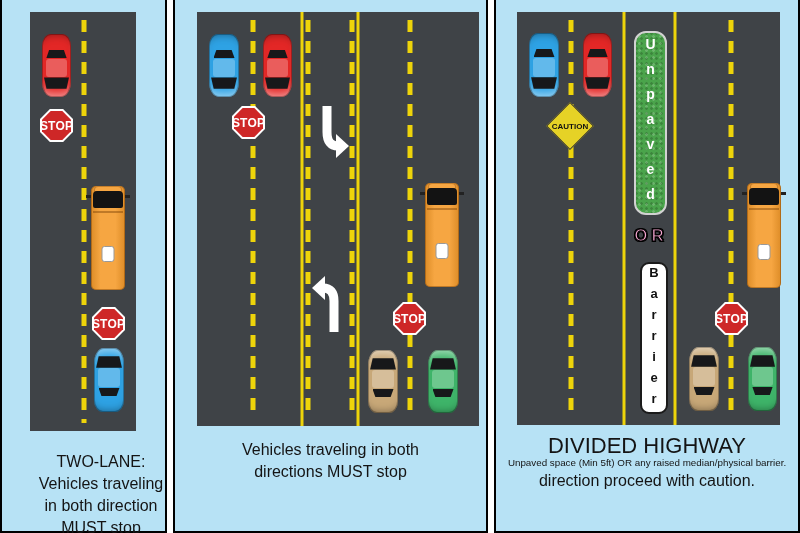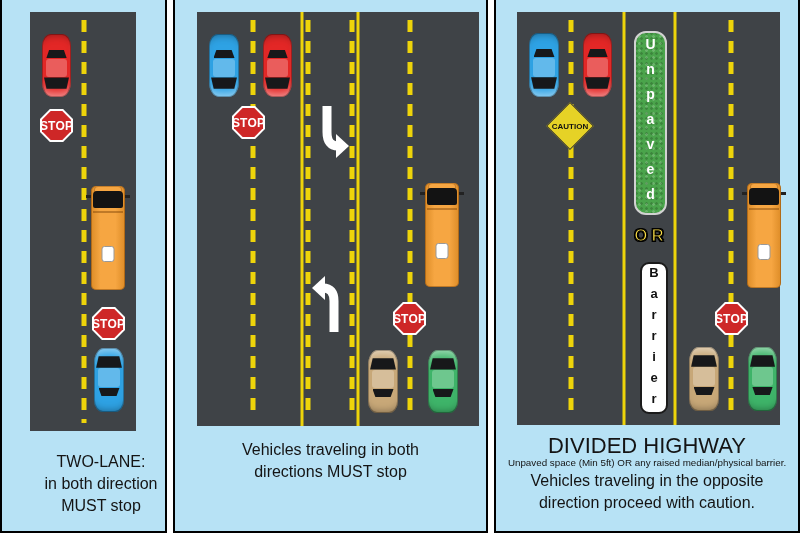--- a/index.html
+++ b/index.html
@@ -65,21 +65,21 @@
     background-image:radial-gradient(rgba(255,255,255,.18) 1px,transparent 1.6px),
                      radial-gradient(rgba(0,0,0,.18) 1px,transparent 1.6px);
     background-size:7px 7px,5px 5px;background-position:0 0,3px 3px;
     border:2px solid #d2d2d2;border-radius:12px;}
   .median.barrier{background:var(--barrier_white,#fff);border:2px solid #1a1a1a;border-radius:9px;}
   .vtext{writing-mode:vertical-lr;text-orientation:upright;font-weight:bold;line-height:1;}
   .median.unpaved .vtext{color:#fff;font-size:14px;letter-spacing:9px;}
   .median.barrier .vtext{color:#111;font-size:13px;letter-spacing:6px;}
 
   .or-label{position:absolute;text-align:center;font-weight:bold;font-size:17px;letter-spacing:4px;
-    color:#fde047;-webkit-text-stroke:1.2px #000;
+    color:#f9a8d4;-webkit-text-stroke:1.2px #000;
     text-shadow:-1px -1px 0 #000,1px -1px 0 #000,-1px 1px 0 #000,1px 1px 0 #000;}
 
   .turn-arrow{position:absolute;}
   .turn-arrow svg{width:100%;height:100%;display:block;}
 
   .caption{position:absolute;left:0;right:0;text-align:center;color:#141414;}
   .cap-line{font-size:16px;line-height:22px;}
   .cap-line.title{font-size:22px;line-height:19px;}
   .cap-line.small{font-size:9.8px;line-height:15px;}
 </style>
@@ -108,20 +108,21 @@
         </div>
         <div class="sign-stop" style="left: 10px; top: 97px;">
           <div class="sign-stop-inner">STOP</div>
         </div>
         <div class="sign-stop" style="left: 62px; top: 295px;">
           <div class="sign-stop-inner">STOP</div>
         </div>
       </div>
     <div class="caption" style="top: 451px; padding-left: 35px;">
         <div class="cap-line ">TWO-LANE:</div>
+        <div class="cap-line ">Vehicles traveling</div>
         <div class="cap-line ">in both direction</div>
         <div class="cap-line ">MUST stop</div>
       </div>
   </section>
   <section class="panel p2">
     <div class="road" style="left: 22px; top: 12px; width: 282px; height: 414px;">
         <div class="lane-line dashed" style="left: 56px;"></div>
         <div class="lane-line solid" style="left: 105px;"></div>
         <div class="lane-line dashed" style="left: 111px;"></div>
         <div class="lane-line dashed" style="left: 155px;"></div>
@@ -219,17 +220,16 @@
         <div class="sign-caution" style="left: 36px; top: 97px;">
           <div class="sign-caution-text">CAUTION</div>
         </div>
         <div class="sign-stop" style="left: 198px; top: 290px;">
           <div class="sign-stop-inner">STOP</div>
         </div>
       </div>
     <div class="caption" style="top: 436px;">
         <div class="cap-line title">DIVIDED HIGHWAY</div>
         <div class="cap-line small">Unpaved space (Min 5ft) OR any raised median/physical barrier.</div>
-        <div class="cap-line ">Vehicles traveling in the opposite</div>
         <div class="cap-line ">direction proceed with caution.</div>
       </div>
   </section>
 </div>
 
 </body></html>

